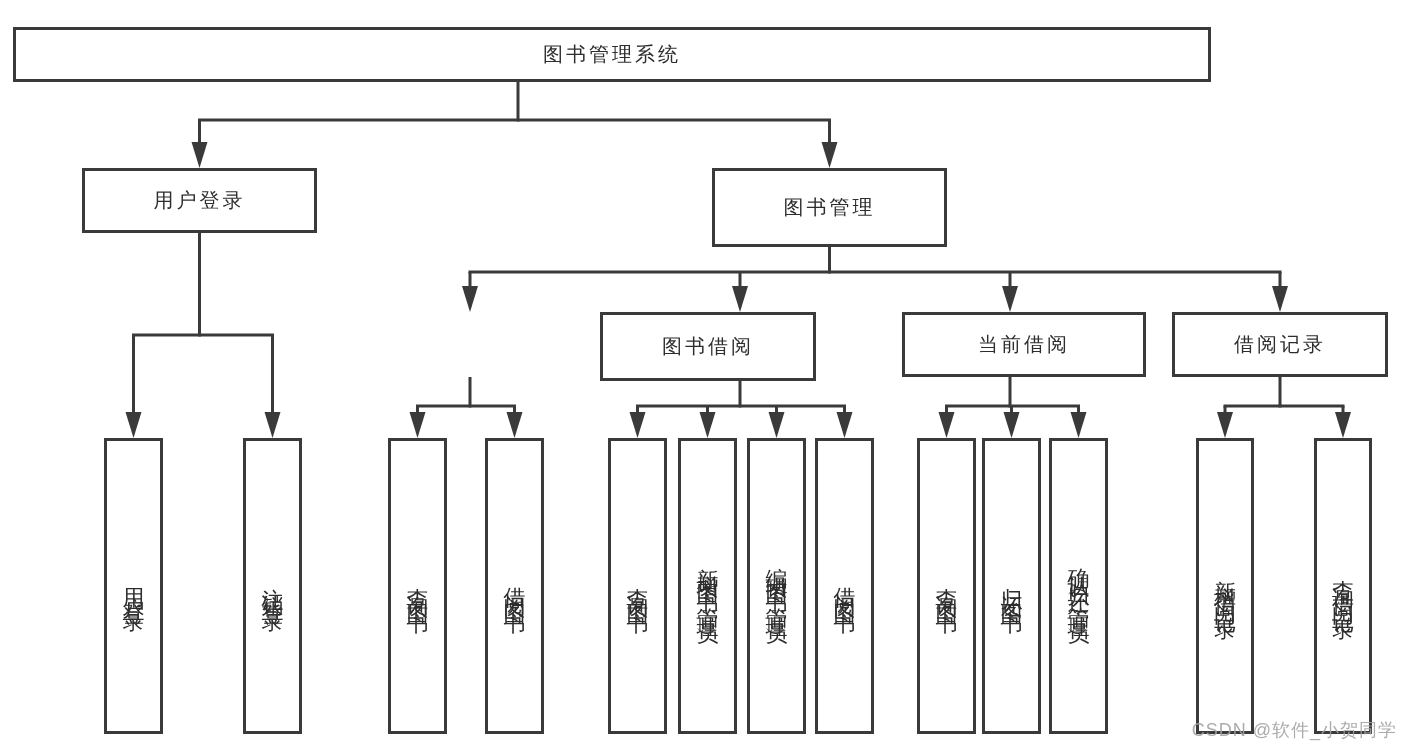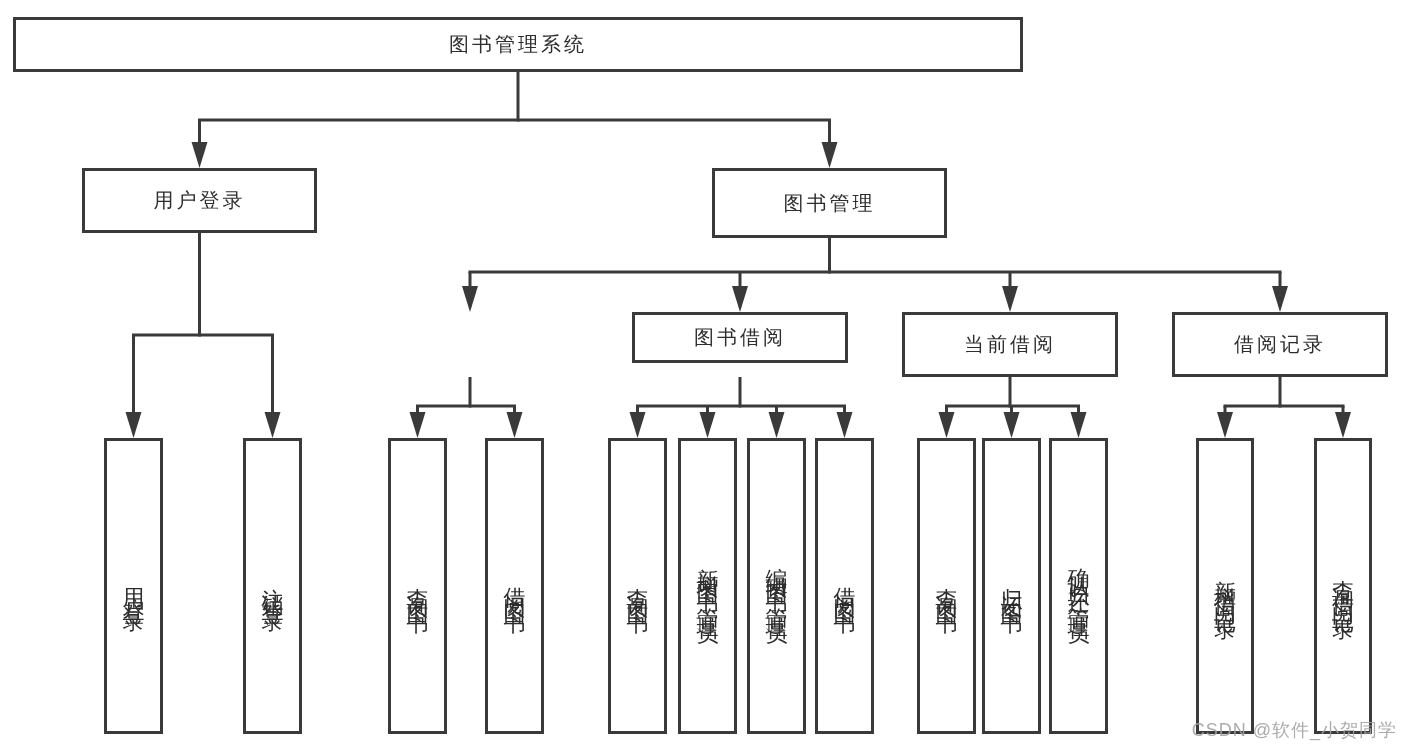--- a/index.html
+++ b/index.html
@@ -126,35 +126,35 @@
     <polygon points="1070.5,412 1086.5,412 1078.5,438"></polygon>
 
     <line x1="1280" y1="377" x2="1280" y2="407.5"></line>
     <line x1="1223.5" y1="406" x2="1344.5" y2="406"></line>
     <line x1="1225" y1="406" x2="1225" y2="416"></line>
     <polygon points="1217,412 1233,412 1225,438"></polygon>
     <line x1="1343" y1="406" x2="1343" y2="416"></line>
     <polygon points="1335,412 1351,412 1343,438"></polygon>
   </svg>
 
-  <div class="hbox" style="left:13px; top:17px; width:1010px; height:55px;">
+  <div class="hbox" style="left:13px; top:27px; width:1198px; height:55px;">
     <span>图书管理系统</span>
   </div>
 
   <div class="hbox" style="left:82px; top:168px; width:235px; height:65px;">
     <span>用户登录</span>
   </div>
-  <div class="hbox" style="left:712px; top:168px; width:235px; height:70px;">
+  <div class="hbox" style="left:712px; top:168px; width:235px; height:79px;">
     <span>图书管理</span>
   </div>
 
-  <div class="hbox" style="left:632px; top:312px; width:216px; height:51px;">
+  <div class="hbox" style="left:600px; top:312px; width:216px; height:69px;">
     <span>图书借阅</span>
   </div>
-  <div class="hbox" style="left:902px; top:312px; width:216px; height:65px;">
+  <div class="hbox" style="left:902px; top:312px; width:244px; height:65px;">
     <span>当前借阅</span>
   </div>
   <div class="hbox" style="left:1172px; top:312px; width:216px; height:65px;">
     <span>借阅记录</span>
   </div>
 
   <div class="vbox" style="left:104px;">
     <span class="vtext">用户登录</span>
   </div>
   <div class="vbox" style="left:243px;">

